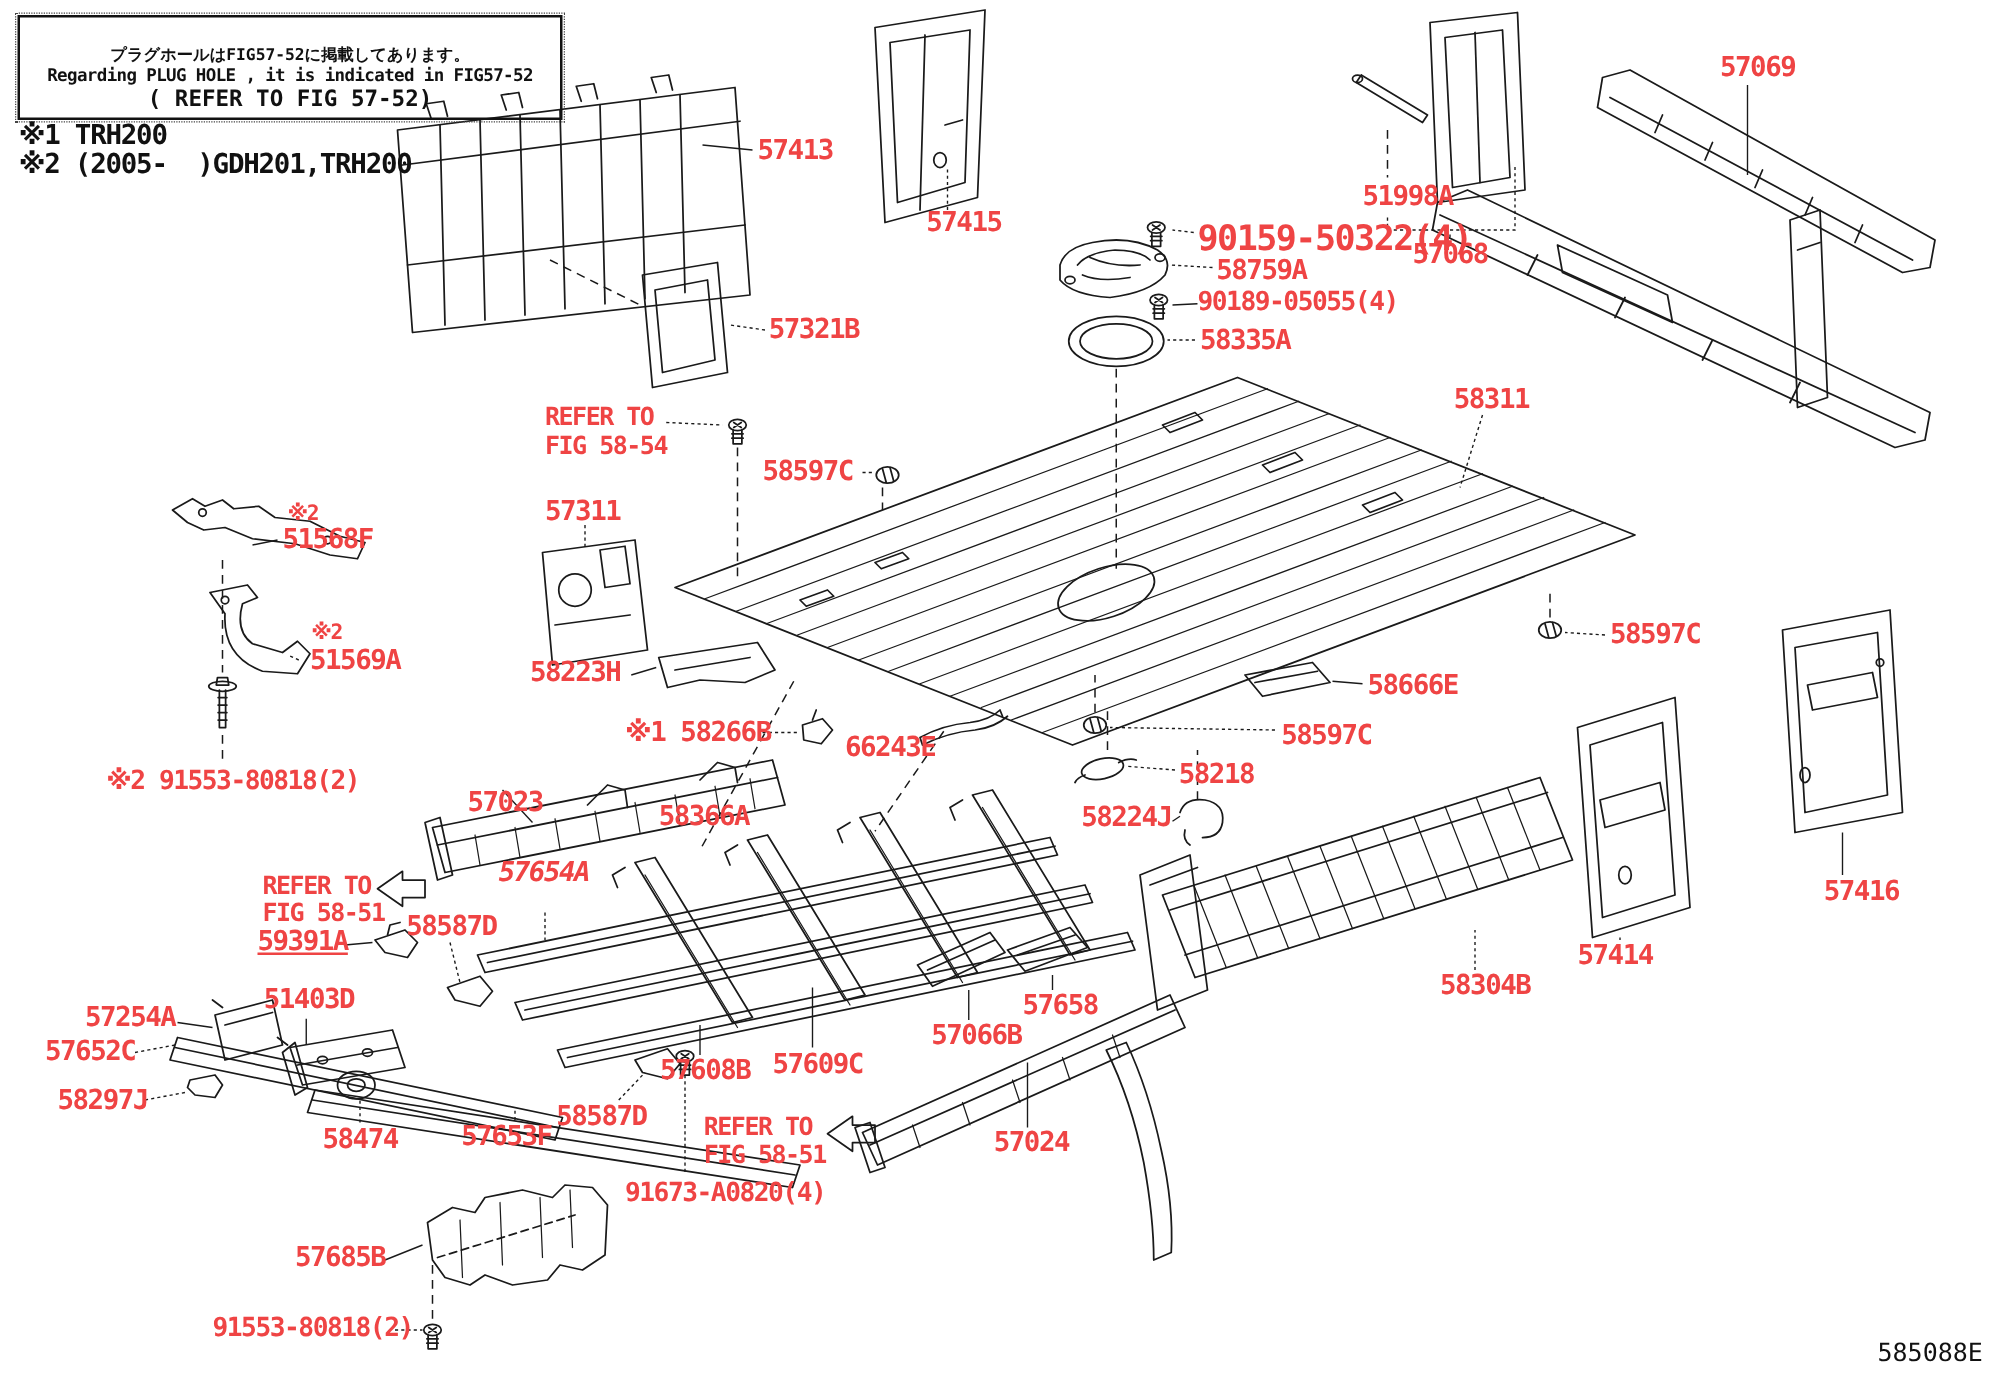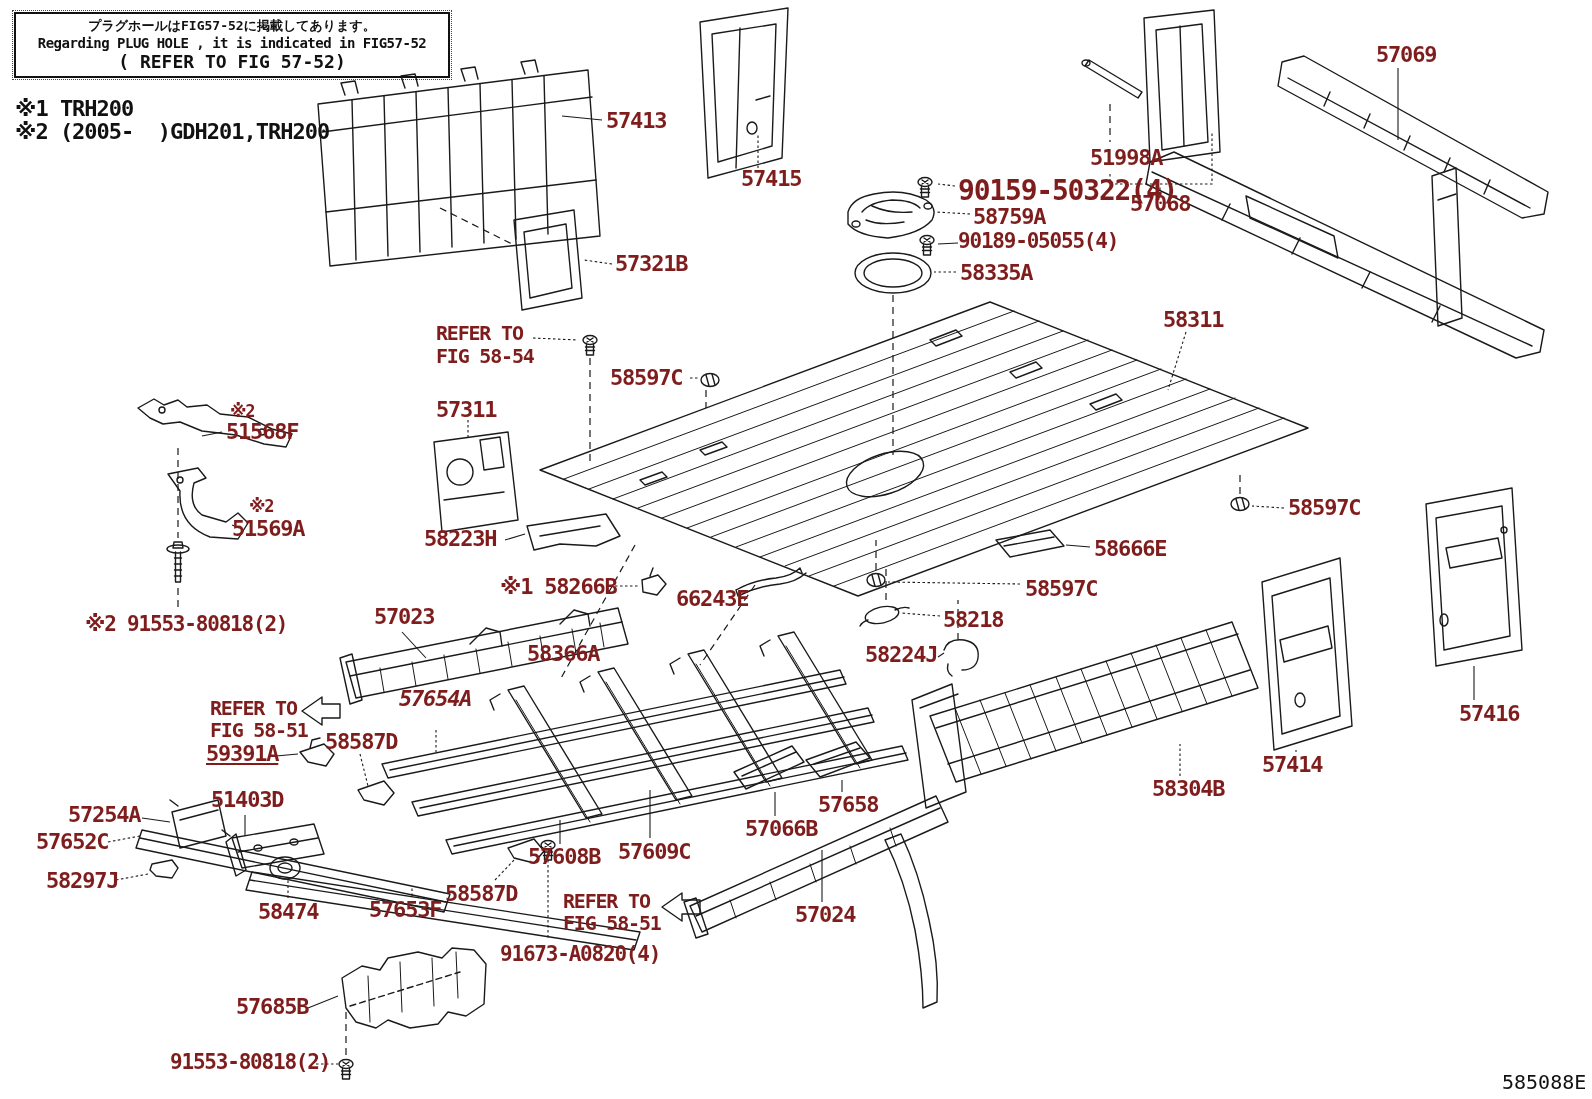--- a/index.html
+++ b/index.html
@@ -1,23 +1,23 @@
 <!DOCTYPE html>
 <html><head>
 <meta charset="utf-8">
 <style>
   html,body{margin:0;padding:0;background:#ffffff;}
   #stage{position:relative;width:1592px;height:1099px;background:#ffffff;overflow:hidden;
          font-family:"DejaVu Sans Mono","DejaVu Sans",monospace;color:#111;}
   #art{position:absolute;left:0;top:0;}
   #labels-layer{position:absolute;left:0;top:0;width:100%;height:100%;}
   .label{position:absolute;font-weight:bold;font-size:22px;line-height:1;letter-spacing:-1.2px;
-         white-space:pre;color:#7f1d1d;}
+         white-space:pre;color:#ef4444;}
   #note-box{position:absolute;left:14px;top:12px;width:424px;border:2px solid #111;
-            outline:1px dotted #444;outline-offset:1px;text-align:center;padding:3px 4px 4px;}
+            outline:1px dotted #444;outline-offset:1px;text-align:center;padding:21px 4px 4px;}
   #note-box .jp{font-size:13px;letter-spacing:0;font-weight:bold;}
   #note-box .en{font-size:14px;letter-spacing:-0.5px;font-weight:bold;}
   #note-box .ref{font-size:18px;font-weight:bold;letter-spacing:0;}
   .legend-note{position:absolute;font-weight:bold;font-size:22px;letter-spacing:-1px;white-space:pre;}
   #footer-code{position:absolute;left:1502px;top:1070px;font-size:20px;letter-spacing:0;}
 </style>
 </head>
 <body>
 
 <div id="stage">
@@ -360,30 +360,30 @@
       <div class="label" style="left: 958px; top: 231px; font-size: 21px;">90189-05055(4)</div>
       <div class="label" style="left: 960px; top: 262px;">58335A</div>
       <div class="label" style="left: 1163px; top: 309px;">58311</div>
       <div class="label" style="left: 436px; top: 323px; font-size: 20px;">REFER TO</div>
       <div class="label" style="left: 436px; top: 346px; font-size: 20px;">FIG 58-54</div>
       <div class="label" style="left: 610px; top: 367px;">58597C</div>
       <div class="label" style="left: 436px; top: 399px;">57311</div>
       <div class="label" style="left: 230px; top: 403px; font-size: 17px;">※2</div>
       <div class="label" style="left: 226px; top: 421px;">51568F</div>
       <div class="label" style="left: 249px; top: 498px; font-size: 17px;">※2</div>
-      <div class="label" style="left: 232px; top: 518px;">51569A</div>
+      <div class="label" style="left: 248px; top: 518px;">51569A</div>
       <div class="label" style="left: 424px; top: 528px;">58223H</div>
       <div class="label" style="left: 500px; top: 576px;">※1 58266B</div>
       <div class="label" style="left: 676px; top: 588px;">66243E</div>
       <div class="label" style="left: 1094px; top: 538px;">58666E</div>
       <div class="label" style="left: 1025px; top: 578px;">58597C</div>
       <div class="label" style="left: 943px; top: 609px;">58218</div>
       <div class="label" style="left: 865px; top: 644px;">58224J</div>
       <div class="label" style="left: 85px; top: 614px; font-size: 21px;">※2 91553-80818(2)</div>
-      <div class="label" style="left: 374px; top: 606px;">57023</div>
+      <div class="label" style="left: 374px; top: 632px;">57023</div>
       <div class="label" style="left: 527px; top: 643px;">58366A</div>
       <div class="label" style="left: 210px; top: 698px; font-size: 20px;">REFER TO</div>
       <div class="label" style="left: 210px; top: 720px; font-size: 20px;">FIG 58-51</div>
       <div class="label" style="left: 399px; top: 688px; font-style: italic;">57654A</div>
       <div class="label" style="left: 206px; top: 743px; text-decoration: underline;">59391A</div>
       <div class="label" style="left: 325px; top: 731px;">58587D</div>
       <div class="label" style="left: 68px; top: 804px;">57254A</div>
       <div class="label" style="left: 211px; top: 789px;">51403D</div>
       <div class="label" style="left: 36px; top: 831px;">57652C</div>
       <div class="label" style="left: 46px; top: 870px;">58297J</div>

